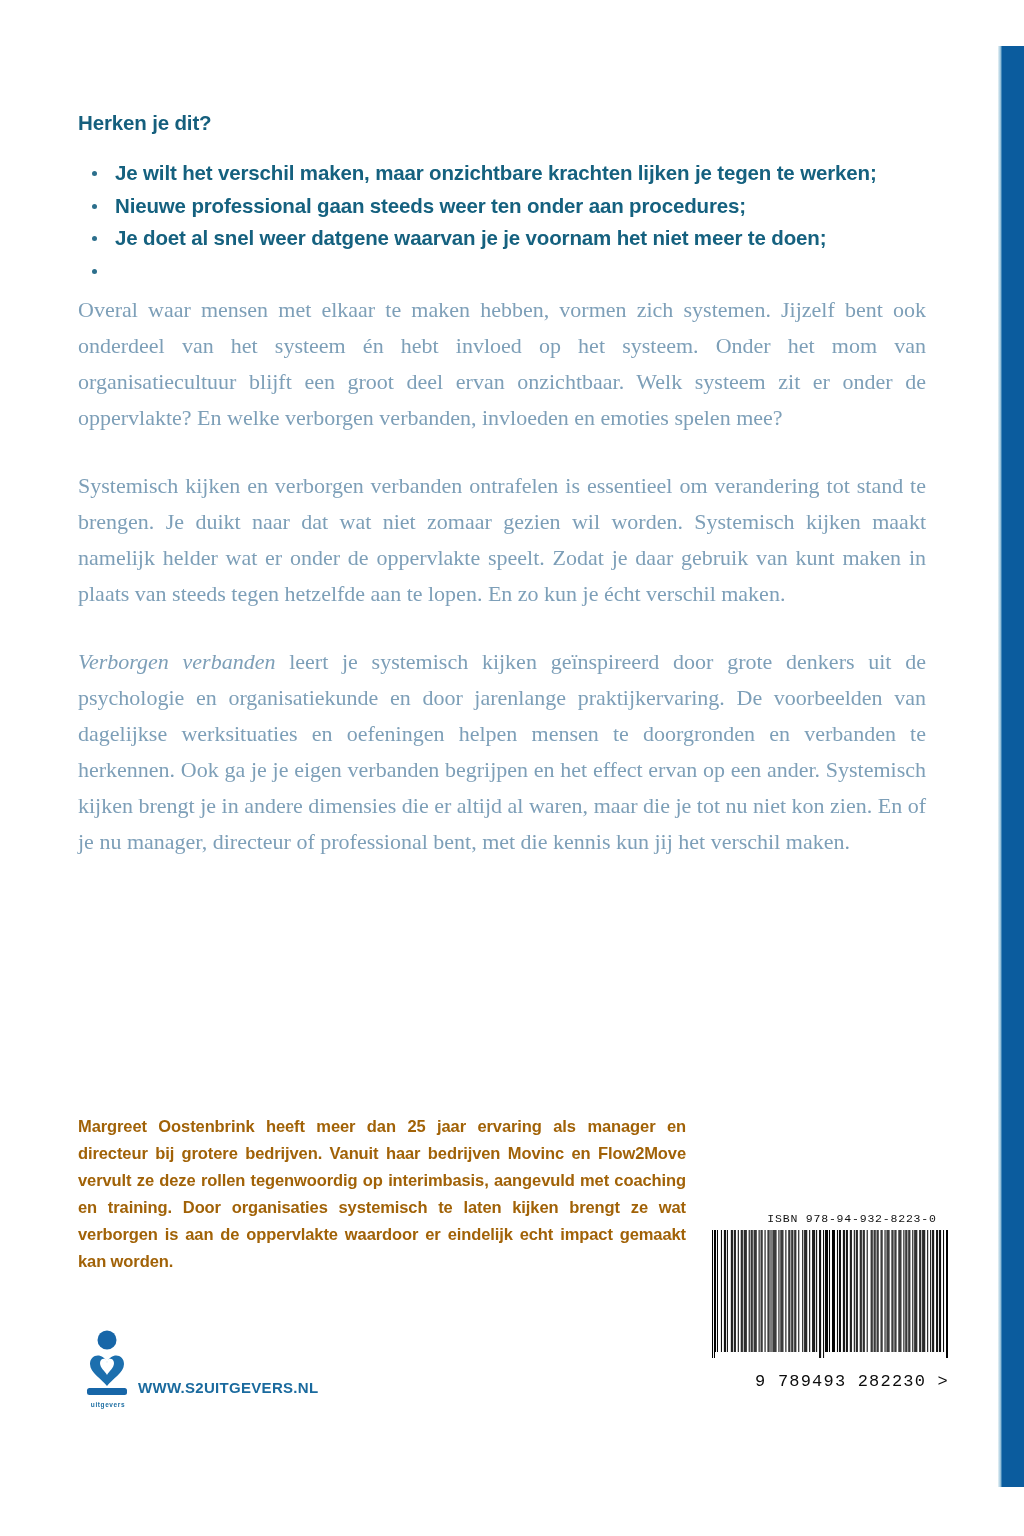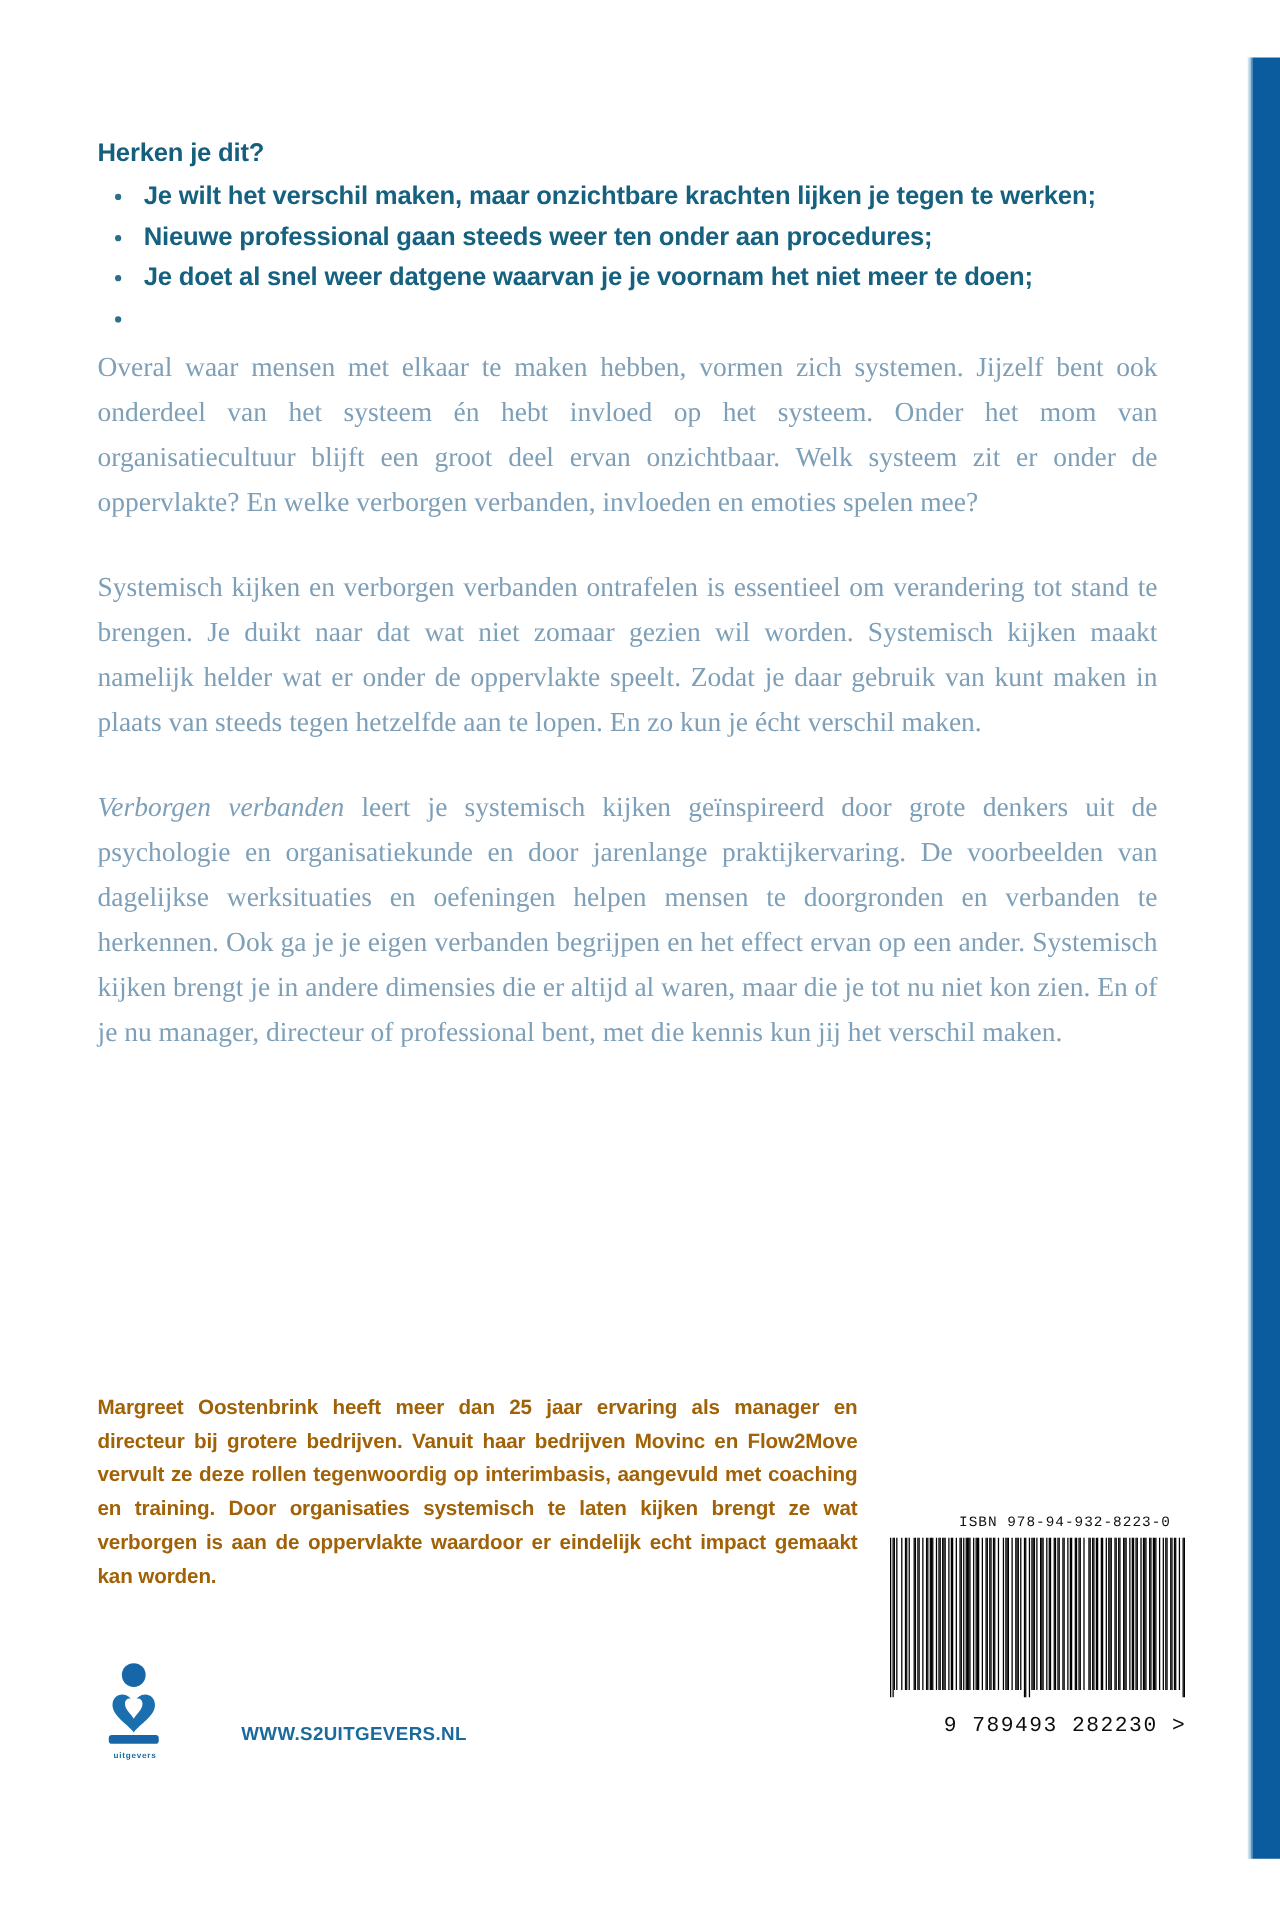--- a/index.html
+++ b/index.html
@@ -45,21 +45,21 @@
 
   
   .intro {
     color: #15617f;
     font-weight: bold;
     font-size: 20.5px;
     line-height: 30.5px;
     letter-spacing: -0.15px;
   }
   .intro-heading {
-    margin: 0 0 4px 0;
+    margin: 0 0 20px 0;
     font-size: 20.5px;
     font-weight: bold;
     line-height: 30px;
     color: #155f7d;
   }
   .intro-list {
     list-style: none;
     margin: 0;
     padding: 0;
   }
@@ -112,21 +112,20 @@
   }
   .bio p { margin: 0; }
 
   
   .footer {
     position: absolute;
     left: 78px;
     top: 1330px;
     display: flex;
     align-items: flex-end;
-    gap: 55px;
   }
   .logo-block {
     width: 60px;
     text-align: center;
   }
   .logo-mark { display: block; }
   .logo-caption {
     margin-top: 1px;
     font-size: 6.5px;
     font-weight: bold;

